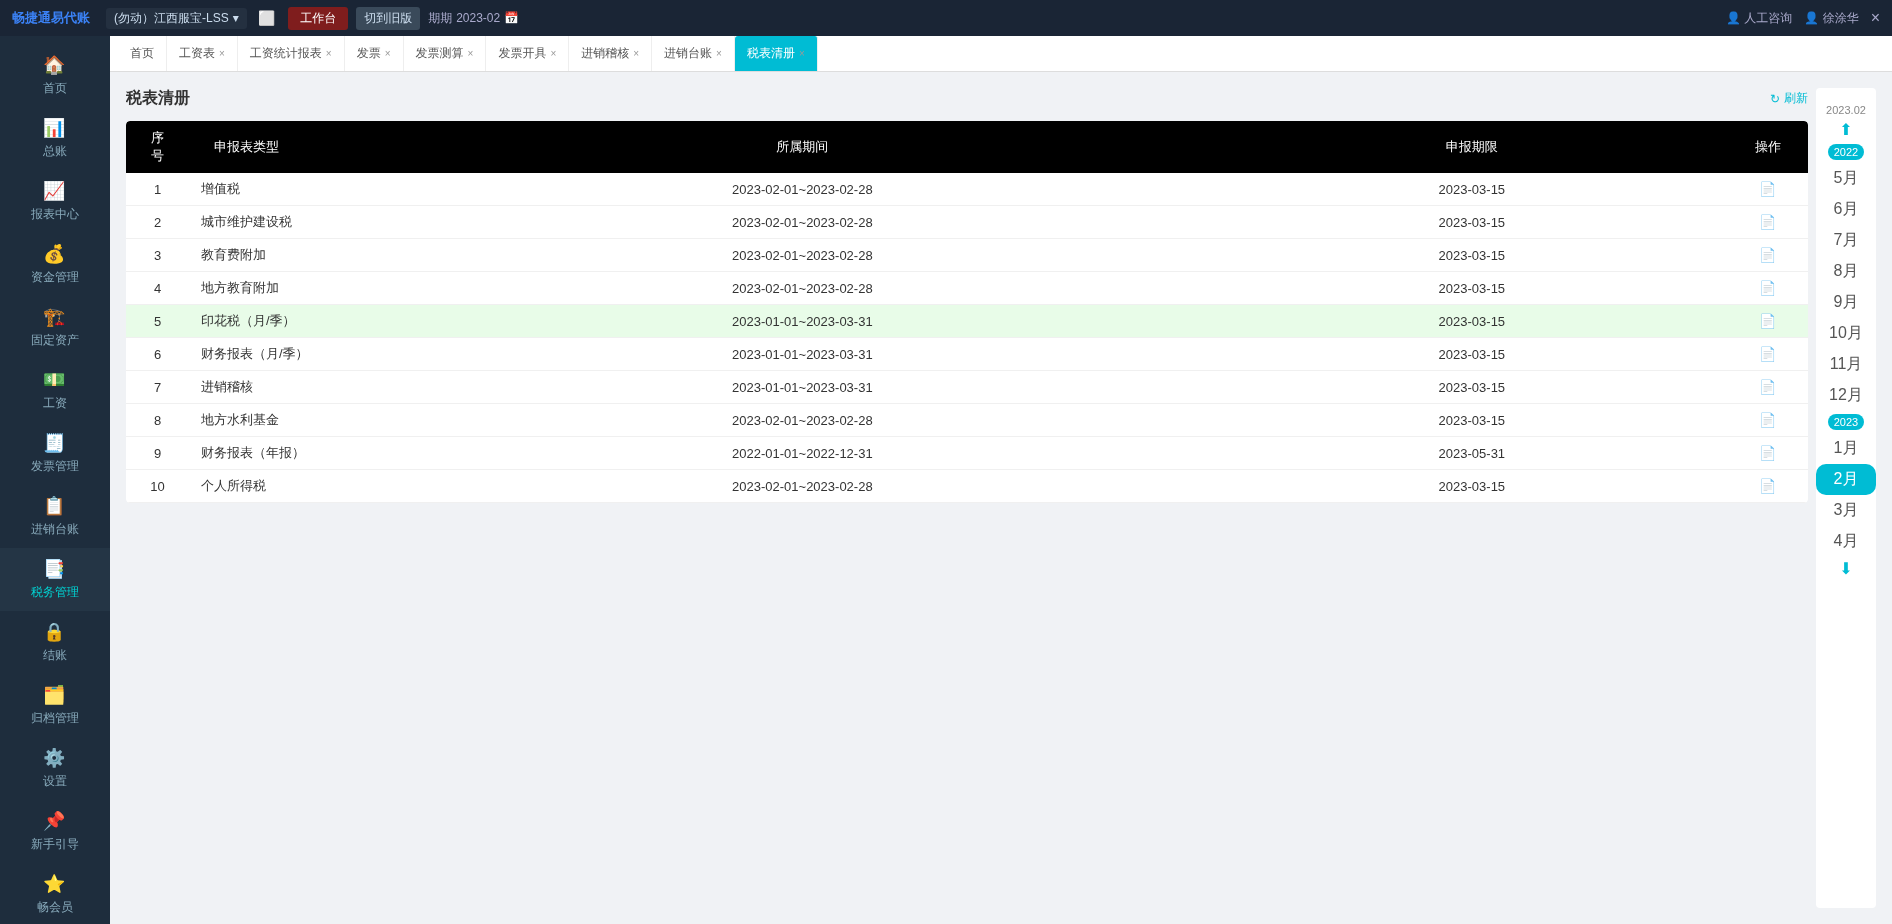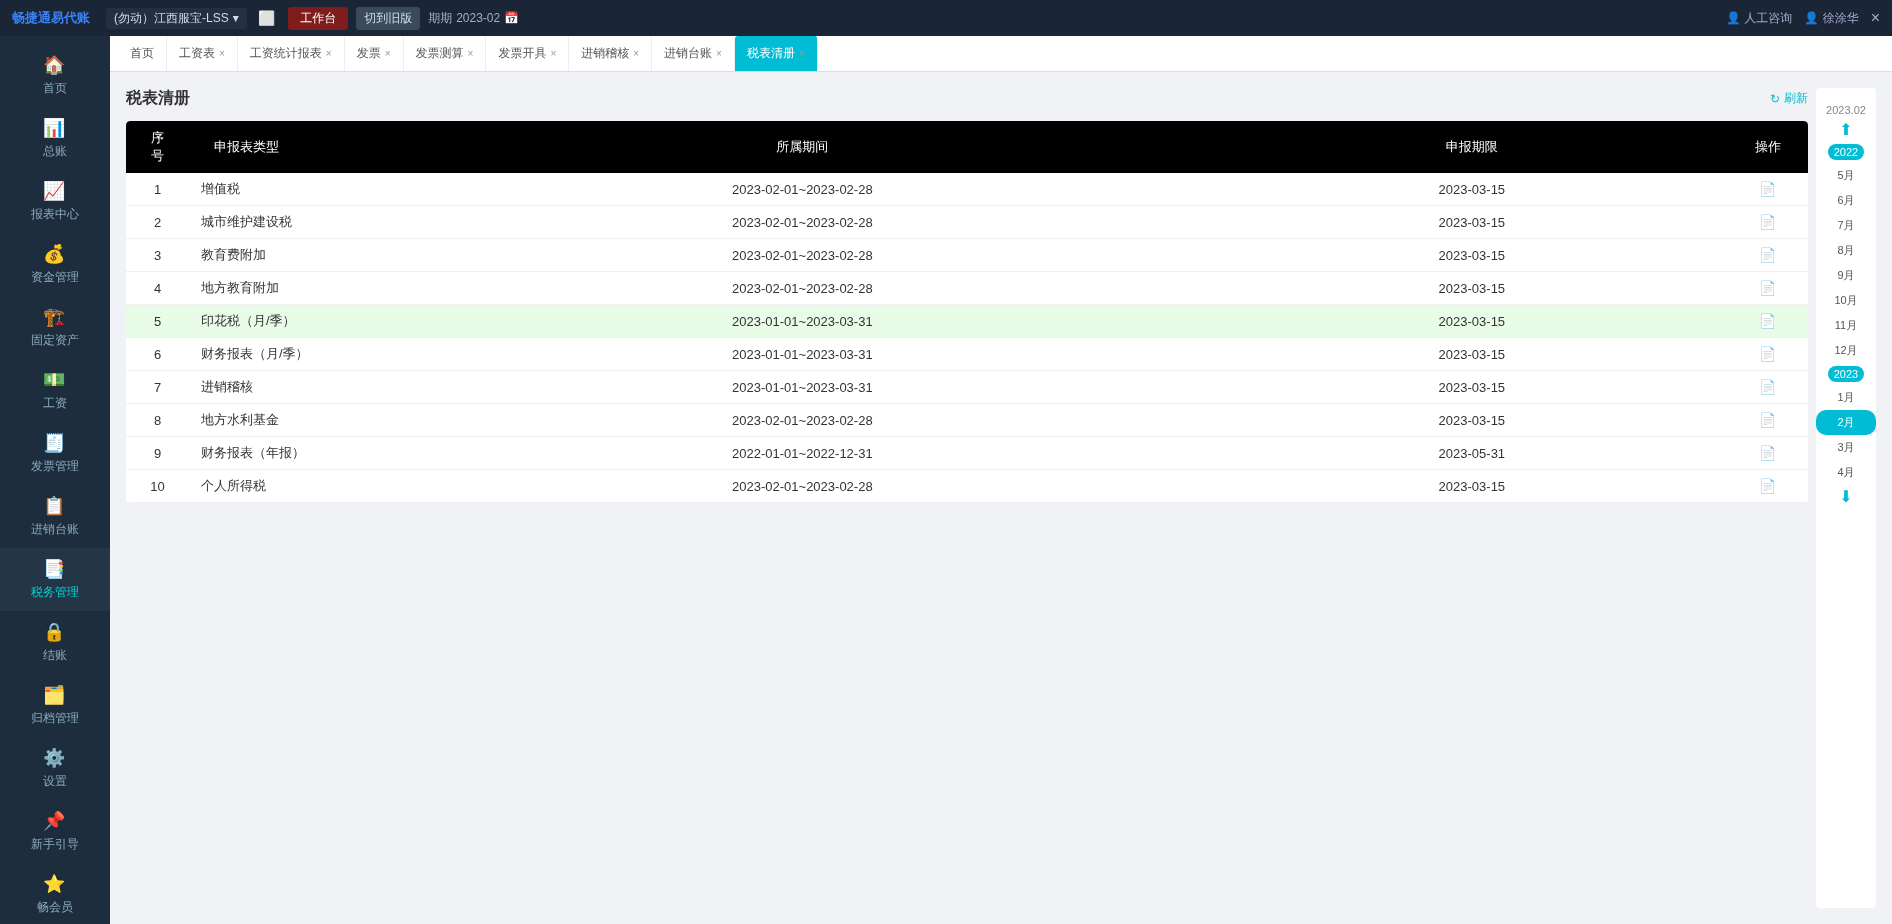--- a/index.html
+++ b/index.html
@@ -124,21 +124,21 @@
       flex-shrink: 0;
       overflow-y: auto;
     }
     .cal-year-badge {
       background: #00bcd4; color: white; font-size: 11px;
       padding: 2px 6px; border-radius: 10px; margin: 3px 0;
       cursor: pointer;
     }
     .cal-month {
       width: 100%; text-align: center; padding: 5px 4px;
-      font-size: 11px; color: #555; cursor: pointer;
+      font-size: 16px; color: #555; cursor: pointer;
     }
     .cal-month.active { background: #00bcd4; color: white; border-radius: 10px; }
     .cal-nav { color: #00bcd4; font-size: 16px; cursor: pointer; padding: 2px; }
     .cal-header-year { font-size: 11px; color: #888; padding: 2px 0; }
 
     .table-wrapper { overflow-x: auto; border-radius: 4px; }
   </style>
 </head>
 <body>
 

